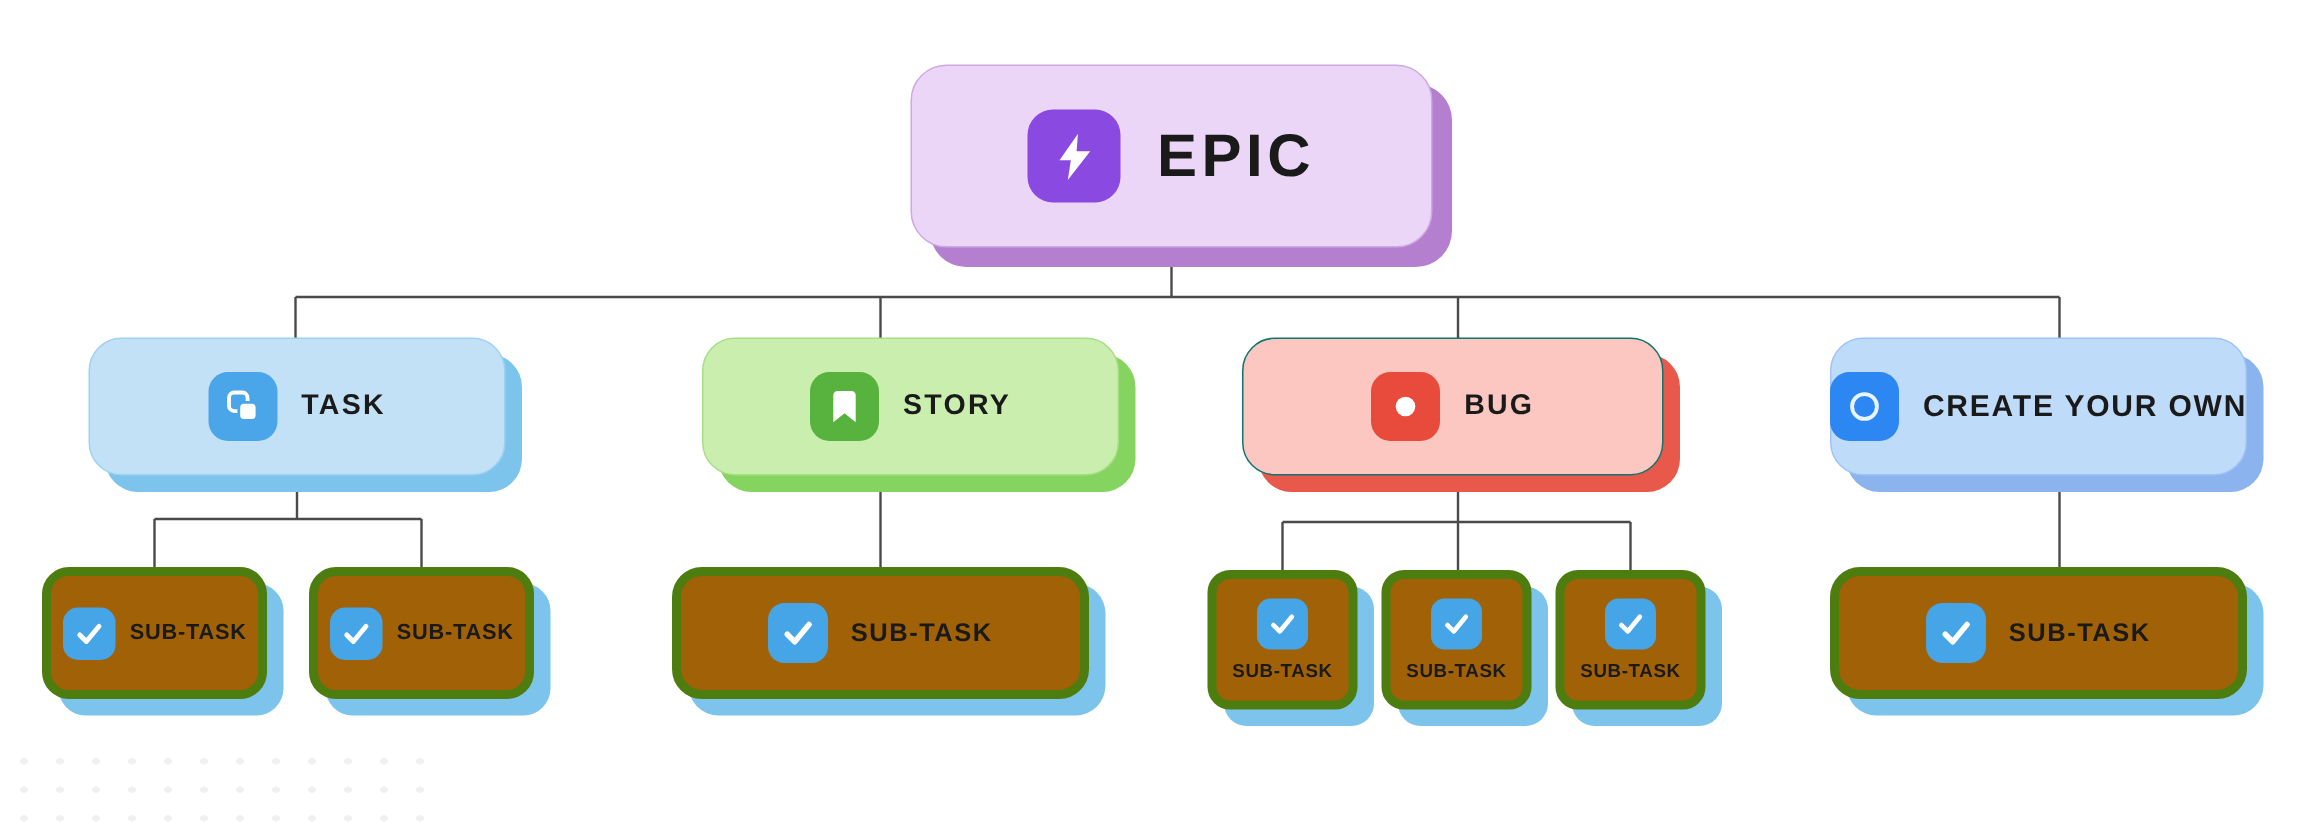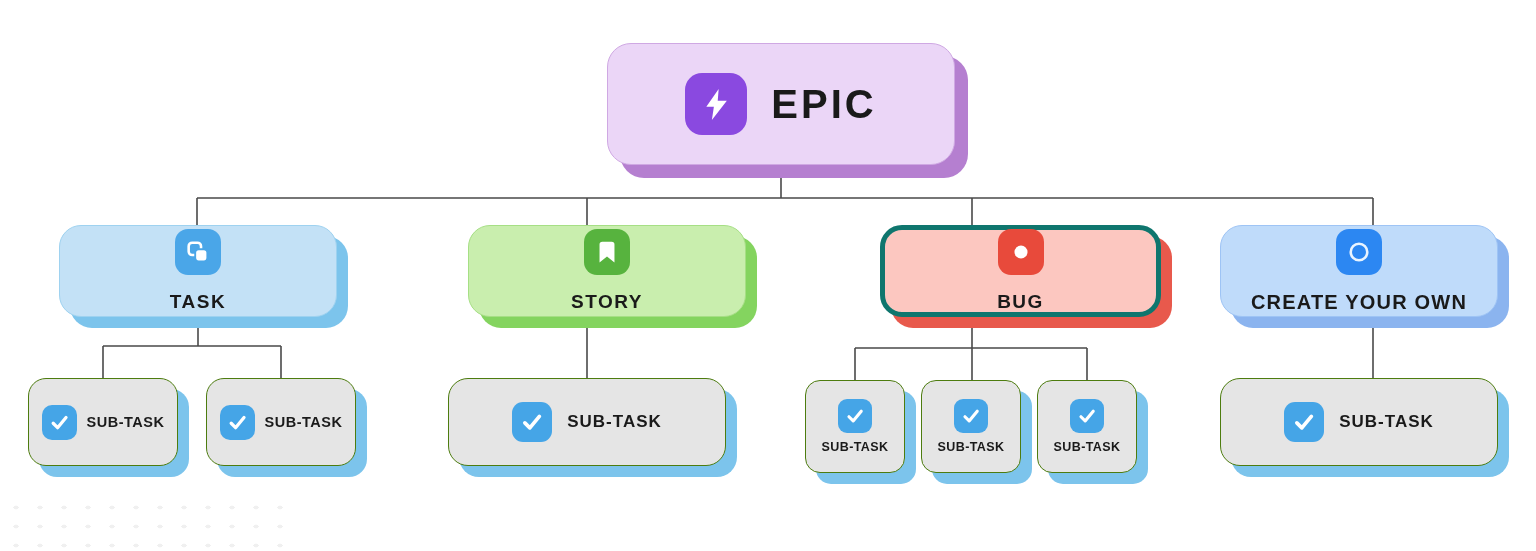--- a/index.html
+++ b/index.html
@@ -21,35 +21,35 @@
   .label{white-space:nowrap;}
 
   
   .epic{left:607px;top:43px;width:348px;height:122px;border-radius:24px;
     background:#EBD6F7;border:1px solid #CFA8E3;box-shadow:13px 13px 0 #B57FD0;gap:24px;}
   .epic .icon-box{width:62px;height:62px;border-radius:17px;background:#8A49E0;}
   .epic .label{font-size:40px;letter-spacing:3px;}
 
   
   .lvl2{top:225px;width:278px;height:92px;border-radius:22px;gap:16px;
-    box-shadow:11px 11px 0 rgba(0,0,0,0);flex-direction:column;}
+    box-shadow:11px 11px 0 rgba(0,0,0,0);}
   .lvl2 .icon-box{width:46px;height:46px;border-radius:13px;}
   .lvl2 .label{font-size:19px;letter-spacing:1.5px;}
   .task{left:59px;background:#C3E1F6;border:1px solid #9ED2F0;box-shadow:11px 11px 0 #7CC4EC;}
   .task .icon-box{background:#4AA6E8;}
   .story{left:448px;background:#C9EEAE;border:1px solid #A6DF85;box-shadow:11px 11px 0 #84D45F;margin-left:20px;}
   .story .icon-box{background:#57B33E;}
-  .bug{left:880px;width:281px;background:#FCC7C0;border:5px solid #0f766e;box-shadow:11px 11px 0 #E8594C;}
+  .bug{left:828px;width:281px;background:#FCC7C0;border:1px solid #0f766e;box-shadow:11px 11px 0 #E8594C;}
   .bug .icon-box{background:#E84A3B;}
   .create{left:1220px;background:#BFDBFA;border:1px solid #9EC4F5;box-shadow:11px 11px 0 #8BB4EF;}
   .create .icon-box{background:#2C87F2;}
   .create .label{font-size:20px;letter-spacing:1.2px;}
 
   
-  .sub{background:#e5e5e5;border:1px solid #4d7c0f;box-shadow:11px 11px 0 #7CC4EC;}
+  .sub{background:#a16207;border:6px solid #4d7c0f;box-shadow:11px 11px 0 #7CC4EC;}
   .sub .icon-box{background:#45A5E7;}
   .sub-wide{top:378px;height:88px;border-radius:20px;gap:15px;}
   .sub-wide .icon-box{width:40px;height:40px;border-radius:11px;}
   .sub-wide .label{font-size:17px;letter-spacing:1px;}
   .sub-sm{top:378px;width:150px;height:88px;border-radius:18px;gap:10px;}
   .sub-sm .icon-box{width:35px;height:35px;border-radius:10px;}
   .sub-sm .label{font-size:14.5px;letter-spacing:.5px;}
   .st-task-1{left:28px;}
   .st-task-2{left:206px;}
   .st-story{left:448px;width:278px;}

